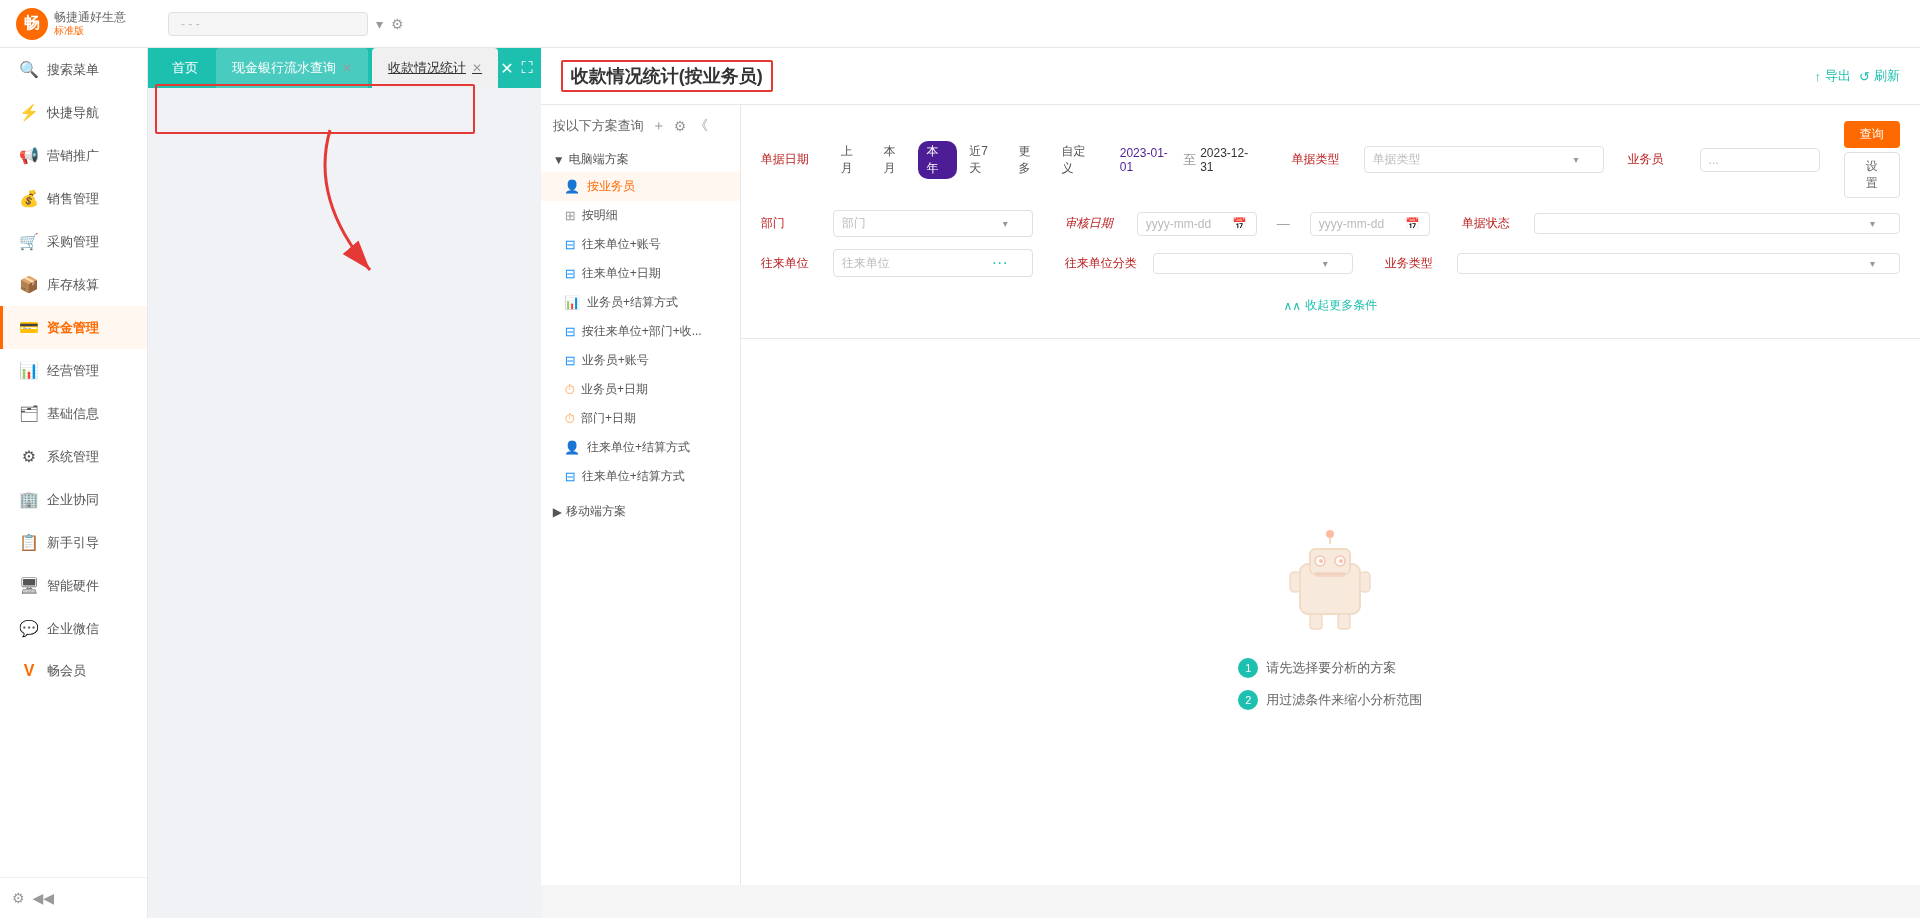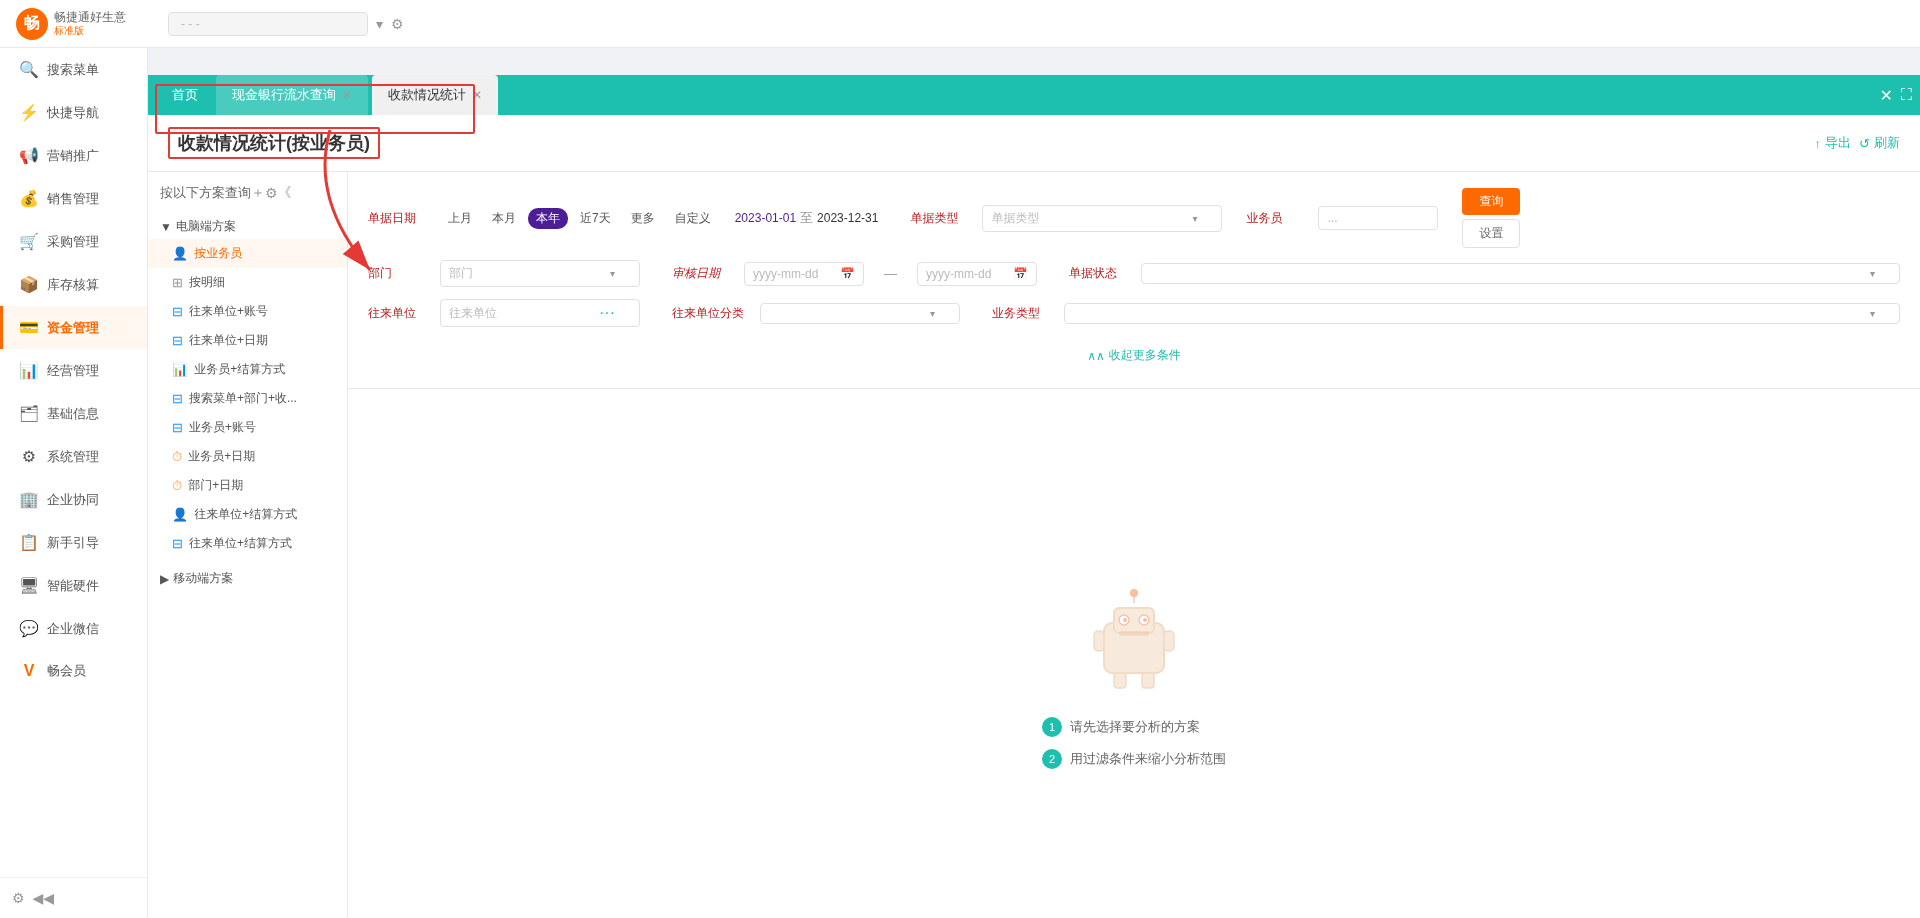--- a/index.html
+++ b/index.html
@@ -86,21 +86,21 @@
       cursor: pointer;
       color: #555;
       font-size: 13px;
       border-left: 3px solid transparent;
     }
     .sidebar-item.active { background: #fff7f0; color: #ff6a00; border-left-color: #ff6a00; font-weight: bold; }
     .sidebar-icon { font-size: 16px; width: 20px; text-align: center; }
     .sidebar-bottom { margin-top: auto; padding: 12px; display: flex; gap: 8px; align-items: center; border-top: 1px solid #f0f0f0; }
 
     
-    .main-content { flex: 1; display: flex; flex-direction: column; overflow: hidden; margin-top: 27px; }
+    .main-content { flex: 1; display: flex; flex-direction: row; overflow: hidden; }
 
     
     .tab-bar {
       background: #1dbfaf;
       display: flex;
       align-items: center;
       padding: 0 8px;
       height: 40px;
       flex-shrink: 0;
     }
@@ -119,21 +119,21 @@
       padding: 0 16px;
       font-size: 13px;
       cursor: pointer;
       height: 100%;
       display: flex;
       align-items: center;
       gap: 6px;
       border-radius: 4px 4px 0 0;
       margin: 0 2px;
     }
-    .tab-item.active { background: #f0f0f0; color: #333; }
+    .tab-item.active { background: #f0f0f0; color: #333; text-decoration: underline; }
     .tab-close { font-size: 12px; color: #999; cursor: pointer; }
     .tab-bar-right { margin-left: auto; display: flex; align-items: center; gap: 8px; }
     .tab-bar-btn { color: white; background: none; border: none; font-size: 16px; cursor: pointer; }
 
     
     .page-area { flex: 1; background: #f5f5f5; overflow-y: auto; }
 
     
     .page-header {
       background: #fff;
@@ -167,21 +167,21 @@
       padding: 12px 0;
       flex-shrink: 0;
       overflow-y: auto;
     }
     .panel-header {
       display: flex;
       align-items: center;
       padding: 0 12px 8px;
       color: #666;
       font-size: 13px;
-      gap: 0;
+      gap: 8px;
     }
     .panel-icon-btn { background: none; border: none; cursor: pointer; color: #999; font-size: 14px; }
     .scheme-group { padding: 4px 0; }
     .scheme-group-header {
       display: flex;
       align-items: center;
       padding: 4px 12px;
       cursor: pointer;
       color: #555;
       font-size: 12px;
@@ -488,21 +488,21 @@
             <div class="scheme-item">
               <span class="scheme-item-icon blue">⊟</span>
               <span>往来单位+日期</span>
             </div>
             <div class="scheme-item">
               <span class="scheme-item-icon" style="color:#1dbfaf;">📊</span>
               <span>业务员+结算方式</span>
             </div>
             <div class="scheme-item">
               <span class="scheme-item-icon blue">⊟</span>
-              <span>搜索菜单+部门+收...</span>
+              <span>按往来单位+部门+收...</span>
             </div>
             <div class="scheme-item">
               <span class="scheme-item-icon blue">⊟</span>
               <span>业务员+账号</span>
             </div>
             <div class="scheme-item">
               <span class="scheme-item-icon" style="color:#ff9a40;">⏱</span>
               <span>业务员+日期</span>
             </div>
             <div class="scheme-item">

